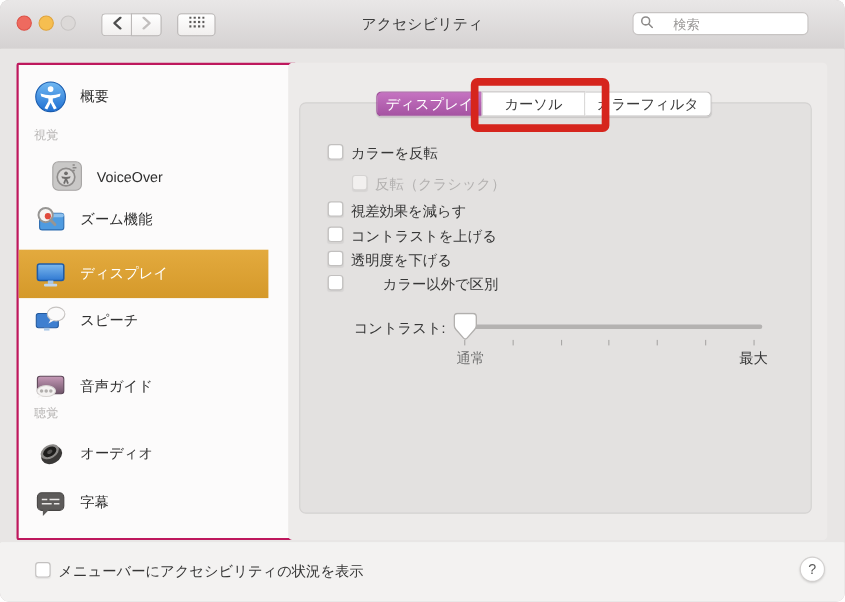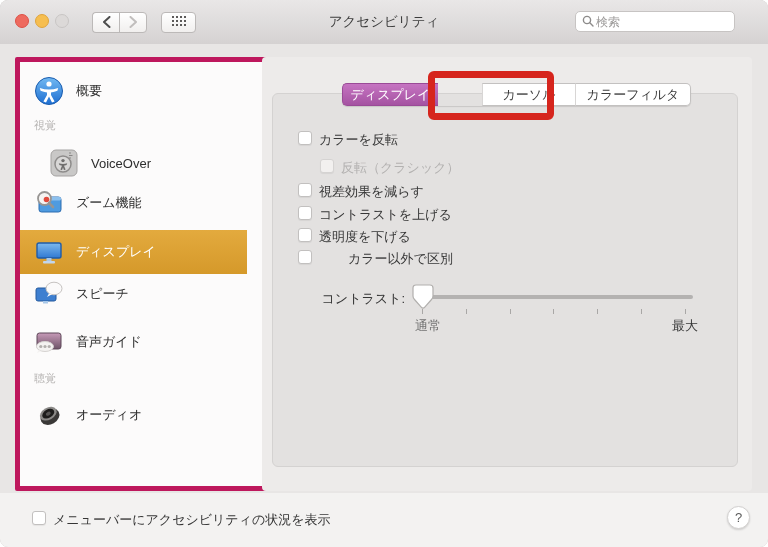--- a/index.html
+++ b/index.html
@@ -8,40 +8,40 @@
   .titlebar{position:absolute;left:0;top:0;width:768px;height:44px;background:linear-gradient(#e9e7e7,#d5d2d2);border-bottom:1px solid #b5b2b1;}
   .light{position:absolute;top:14px;width:14px;height:14px;border-radius:50%;}
   .light.red{left:15px;background:#ee6a5f;border:1px solid #dd5147;box-sizing:border-box;}
   .light.yellow{left:35px;background:#f6be50;border:1px solid #e0a43c;box-sizing:border-box;}
   .light.gray{left:55px;background:#dcd9d8;border:1px solid #c8c5c4;box-sizing:border-box;}
   .tb-btn{position:absolute;top:12px;height:21px;background:linear-gradient(#ffffff,#f1efee);border:1px solid #bcb9b8;box-sizing:border-box;display:flex;align-items:center;justify-content:center;}
   .btn-back{left:92px;width:28px;border-radius:4px 0 0 4px;border-right:none;}
   .btn-fwd{left:119px;width:28px;border-radius:0 4px 4px 0;}
   .btn-grid{left:161px;width:35px;border-radius:4px;}
   .win-title{position:absolute;left:0;top:0;width:768px;height:44px;display:flex;align-items:center;justify-content:center;font-size:13.5px;color:#3b3b3b;}
-  .search{position:absolute;left:575px;top:11px;width:160px;height:21px;background:#ffffff;border:1px solid #c7c4c3;border-radius:5px;box-sizing:border-box;display:flex;align-items:center;padding:0 6px;gap:0;justify-content:flex-end;}
+  .search{position:absolute;left:575px;top:11px;width:160px;height:21px;background:#ffffff;border:1px solid #c7c4c3;border-radius:5px;box-sizing:border-box;display:flex;align-items:center;padding:0 6px;gap:16px;justify-content:flex-end;}
   .search input{border:none;outline:none;flex:1;font-size:12px;color:#444;background:transparent;font-family:inherit;min-width:0;}
   .search input::placeholder{color:#9b9998;}
   
   .content{position:absolute;left:0;top:44px;width:768px;height:449px;background:#e8e6e5;}
   
-  .sidebar{position:absolute;left:15px;top:13px;width:255px;height:434px;background:#fcfbfb;border:5px solid #be185d;border-radius:2px;box-sizing:border-box;}
+  .sidebar{position:absolute;left:15px;top:13px;width:255px;height:434px;background:#fcfbfb;border:2px solid #be185d;border-radius:2px;box-sizing:border-box;}
   .side-row{position:absolute;left:0;width:227px;height:40px;display:flex;align-items:center;padding-left:14px;box-sizing:border-box;gap:12px;font-size:13px;color:#2e2e2e;cursor:default;}
   .side-row .icn{width:30px;height:30px;flex:0 0 30px;display:flex;align-items:center;justify-content:center;}
   .side-row.sel{height:44px;background:linear-gradient(#e3aa3e,#d5992a);color:#ffffff;}
   .side-section{position:absolute;left:14px;font-size:11px;color:#b6b4b3;}
   
   .panel-outer{position:absolute;left:262px;top:13px;width:490px;height:434px;background:#edebea;border-radius:4px;}
   .panel-inner{position:absolute;left:272px;top:49px;width:466px;height:374px;background:#e3e1e0;border:1px solid #d4d2d1;border-radius:6px;box-sizing:border-box;}
   
   .segmented{position:absolute;left:342px;top:39px;height:23px;display:flex;border-radius:5px;box-shadow:0 1px 1px rgba(0,0,0,.12);}
   .seg{height:23px;display:flex;align-items:center;justify-content:center;font-size:13px;background:#ffffff;color:#3a3a3a;border-top:1px solid #c3c1c0;border-bottom:1px solid #c3c1c0;box-sizing:border-box;cursor:default;}
   .seg.first{border-left:1px solid #c3c1c0;border-radius:5px 0 0 5px;}
   .seg.last{border-right:1px solid #c3c1c0;border-radius:0 5px 5px 0;}
-  .seg.mid{border-left:1px solid #d8d6d5;border-right:1px solid #d8d6d5;margin-left:44px;}
+  .seg.mid{border-left:1px solid #d8d6d5;border-right:1px solid #d8d6d5;}
   .seg.sel{background:linear-gradient(#c573c1,#a553a2);color:#ffffff;border-color:#9a4a97;}
   
   .annotation{position:absolute;left:428px;top:27px;width:126px;height:49px;border:7px solid #d6251d;border-radius:6px;box-sizing:border-box;pointer-events:none;}
   
   .cbrow{position:absolute;display:flex;align-items:flex-start;gap:7px;font-size:13px;color:#363636;}
   .cbrow.disabled{color:#b3b1b0;}
   .cb{width:14px;height:14px;background:#ffffff;border:1px solid #c2c0bf;border-radius:3px;box-sizing:border-box;box-shadow:0 1px 1px rgba(0,0,0,.06);}
   .cbrow.disabled .cb{background:#f2f0ef;border-color:#d5d3d2;}
   
   .slider-label{position:absolute;left:300px;top:246px;width:105px;text-align:right;font-size:13px;color:#363636;}
@@ -185,21 +185,21 @@
           <svg width="30" height="30" viewBox="0 0 30 30">
             <rect x="2" y="9" width="20" height="13" rx="2" fill="#3e7fd0" stroke="#245a9e"></rect>
             <rect x="9" y="22" width="5" height="2.5" fill="#a9c8e8"></rect>
             <ellipse cx="20" cy="9.5" rx="8" ry="6.3" fill="#fbfafa" stroke="#c6c3c1"></ellipse>
             <path d="M15 14.5 L13 18 L18 15.3 Z" fill="#fbfafa"></path>
           </svg>
         </span>
         <span>スピーチ</span>
       </div>
 
-      <div class="side-row" style="top:260px;">
+      <div class="side-row" style="top:272px;">
         <span class="icn">
           <svg width="30" height="30" viewBox="0 0 30 30">
             <defs>
                 <linearGradient id="gMau" x1="0" y1="0" x2="0" y2="1">
                   <stop offset="0" stop-color="#c79ab8"></stop>
                   <stop offset="1" stop-color="#6e5468"></stop>
                 </linearGradient>
               </defs>
             <rect x="3" y="6" width="24" height="16" rx="2.5" fill="url(#gMau)" stroke="#5d4758"></rect>
             <ellipse cx="11" cy="19.5" rx="8.5" ry="5" fill="#f4f2f1" stroke="#d6d3d1"></ellipse>
@@ -221,20 +221,35 @@
               <ellipse cx="15" cy="17" rx="10" ry="7.5" fill="#3a3837"></ellipse>
               <ellipse cx="15" cy="13.5" rx="9" ry="6" fill="#8b8987"></ellipse>
               <ellipse cx="15" cy="13.5" rx="6.5" ry="4.2" fill="#1d1c1b"></ellipse>
               <ellipse cx="15" cy="13.5" rx="2.6" ry="1.7" fill="#555352"></ellipse>
             </g>
           </svg>
         </span>
         <span>オーディオ</span>
       </div>
 
+      <div class="side-row" style="top:378px;">
+        <span class="icn">
+          <svg width="30" height="30" viewBox="0 0 30 30">
+            <rect x="3" y="6" width="24" height="16" rx="4" fill="#5d5b5a" stroke="#474544"></rect>
+            <path d="M8 21 L8 27 L14 21 Z" fill="#5d5b5a"></path>
+            <g stroke="#e9e7e6" stroke-width="1.4">
+              <line x1="7" y1="12" x2="12" y2="12"></line>
+                <line x1="14" y1="12" x2="23" y2="12"></line>
+              <line x1="7" y1="16" x2="16" y2="16"></line>
+                <line x1="18" y1="16" x2="23" y2="16"></line>
+            </g>
+          </svg>
+        </span>
+        <span>字幕</span>
+      </div>
     </div>
 
     <div class="panel-outer"></div>
     <div class="panel-inner"></div>
 
     <div class="segmented">
       <div class="seg first sel" style="width:96px;">ディスプレイ</div>
       <div class="seg mid" style="width:94px;">カーソル</div>
       <div class="seg last" style="width:115px;">カラーフィルタ</div>
     </div>

